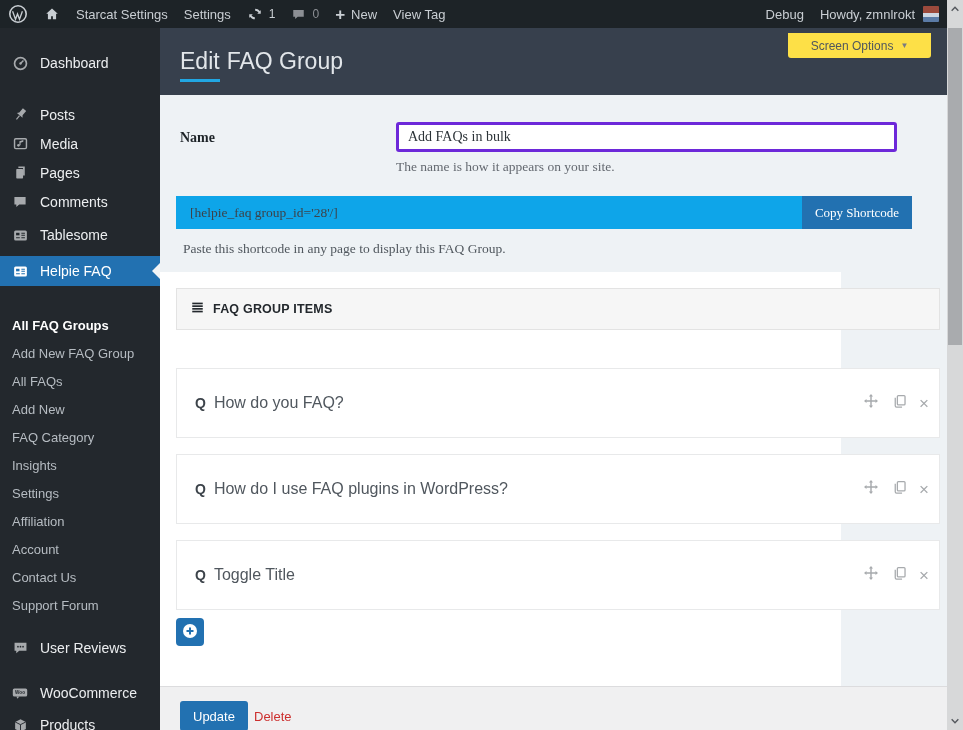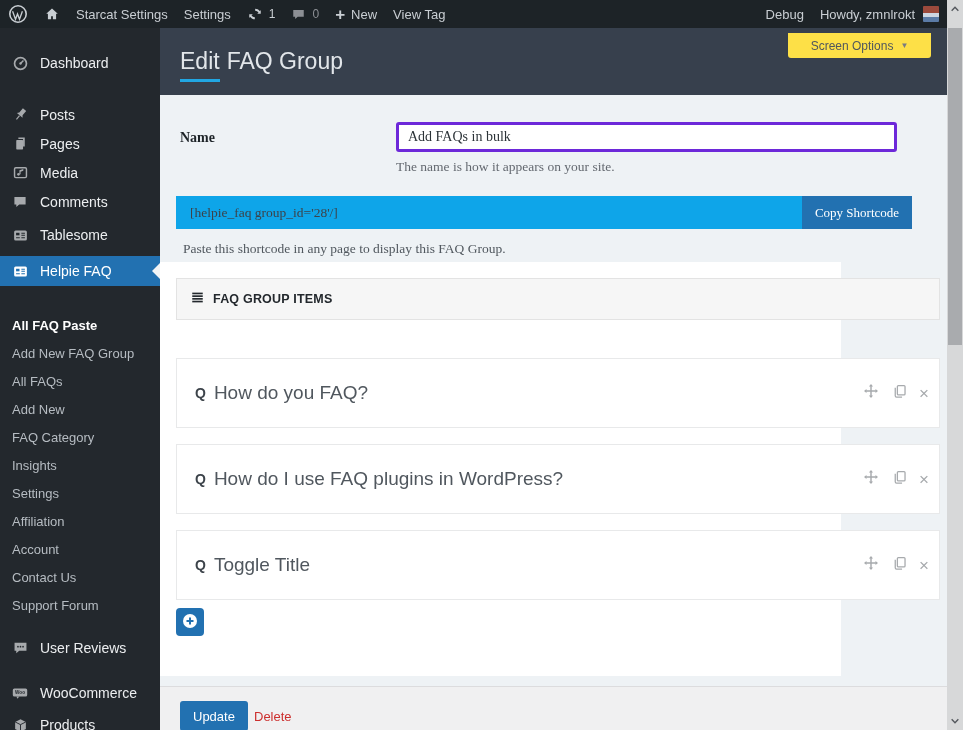--- a/index.html
+++ b/index.html
@@ -78,35 +78,35 @@
     position:absolute; top:101px; left:16px; width:736px; height:33px;
     background:#0ea5e9; display:flex; align-items:center;justify-content:space-between;
   }
   .shortcode-text { flex:1; padding-left:14px; font-size:13.5px; color:#3c434a; }
   .copy-btn {
     width:110px; height:33px; background:#2271b1; color:#fff; border:none;
     font-size:13px; cursor:pointer; font-family:inherit;
   }
   .shortcode-help { position:absolute; top:146px; left:23px; font-size:13.5px; color:#50575e; }
   
-  .faq-section { position:absolute; top:234px; left:0; width:681px; height:414px; background:#fff; }
+  .faq-section { position:absolute; top:244px; left:0; width:681px; height:414px; background:#fff; }
   .faq-header-bar {
     position:absolute; top:16px; left:16px; width:764px; height:42px;
     background:#f6f6f6; border:1px solid #e3e3e3;
     display:flex; align-items:center; gap:8px; padding-left:13px;
     font-size:12.5px; font-weight:700; color:#23282d; letter-spacing:.2px;
   }
   .faq-card {
     position:absolute; left:16px; width:764px; height:70px;
     background:#fff; border:1px solid #e8e9ea;
     display:flex; align-items:center; padding:0 10px 0 18px; cursor:pointer;
   }
   .card0 { top:96px; } .card1 { top:182px; } .card2 { top:268px; }
   .faq-q { font-weight:700; color:#3c434a; font-size:14px; margin-right:8px; }
-  .faq-title { flex:1; font-size:19px; color:#50575e; }
+  .faq-title { flex:1; font-size:16px; color:#50575e; }
   .card-icons { display:flex; align-items:center; gap:11px; color:#a7aaad; }
   .x-glyph { font-size:17px; line-height:1; color:#a7aaad; cursor:pointer; }
   .add-btn {
     position:absolute; left:16px; top:346px; width:28px; height:28px;
     background:#2271b1; border:none; border-radius:4px; cursor:pointer;
     display:flex; align-items:center; justify-content:center; padding:0;
   }
   
   .page-footer {
     position:absolute; top:658px; left:0; width:787px; height:44px;
@@ -199,38 +199,38 @@
             <path d="M7.5 2.6h5v6.6l1.8 2.2H5.7l1.8-2.2z"></path>
             <rect x="9.3" y="11.8" width="1.4" height="5.6"></rect>
           </g>
         </svg>
     </span>
     <span>Posts</span>
   </div>
   <div class="menu-item mi-row29">
     <span class="mi-icon">
       <svg width="17" height="17" viewBox="0 0 20 20">
-          <path fill="currentColor" d="M7.5 2.8H15v10.6h-2V4.8H7.5z"></path>
-          <rect x="5" y="6" width="8" height="11" rx="0.8" fill="currentColor"></rect>
-        </svg>
-    </span>
-    <span>Pages</span>
-  </div>
-  <div class="menu-item mi-row29">
-    <span class="mi-icon">
-      <svg width="17" height="17" viewBox="0 0 20 20">
           <rect x="3" y="4.5" width="14" height="11.5" rx="1.5" fill="none" stroke="currentColor" stroke-width="1.7"></rect>
           <circle cx="7.6" cy="12.2" r="1.5" fill="currentColor"></circle>
           <path fill="currentColor" d="M8.7 12.2V7.4l4.6-1.4v2l-3.2 1v3.2z"></path>
         </svg>
     </span>
     <span>Media</span>
   </div>
   <div class="menu-item mi-row29">
     <span class="mi-icon">
+      <svg width="17" height="17" viewBox="0 0 20 20">
+          <path fill="currentColor" d="M7.5 2.8H15v10.6h-2V4.8H7.5z"></path>
+          <rect x="5" y="6" width="8" height="11" rx="0.8" fill="currentColor"></rect>
+        </svg>
+    </span>
+    <span>Pages</span>
+  </div>
+  <div class="menu-item mi-row29">
+    <span class="mi-icon">
       <svg width="16" height="16" viewBox="0 0 20 20">
           <path fill="currentColor" d="M3 3.8h14v9.4h-8l-3.6 3v-3H3z"></path>
         </svg>
     </span>
     <span>Comments</span>
   </div>
   <div class="menu-item mi-tablesome">
     <span class="mi-icon">
       <svg width="17" height="17" viewBox="0 0 20 20">
           <rect x="2.5" y="4" width="15" height="12" rx="1.8" fill="currentColor"></rect>
@@ -245,21 +245,21 @@
       <svg width="17" height="17" viewBox="0 0 20 20">
           <rect x="2.5" y="4" width="15" height="12" rx="1.8" fill="currentColor"></rect>
           <rect x="4.8" y="6.8" width="4" height="3" fill="#2271b1"></rect>
           <path d="M4.8 12.6h4.4M11 7.4h4.2M11 9.8h4.2M11 12.6h4.2" stroke="#2271b1" stroke-width="1.2"></path>
         </svg>
     </span>
     <span>Helpie FAQ</span>
     <span class="notch"></span>
   </div>
   <div class="submenu">
-    <div class="submenu-item active">All FAQ Paste</div>
+    <div class="submenu-item active">All FAQ Groups</div>
     <div class="submenu-item">Add New FAQ Group</div>
     <div class="submenu-item">All FAQs</div>
     <div class="submenu-item">Add New</div>
     <div class="submenu-item">FAQ Category</div>
     <div class="submenu-item">Insights</div>
     <div class="submenu-item">Settings</div>
     <div class="submenu-item">Affiliation</div>
     <div class="submenu-item">Account</div>
     <div class="submenu-item">Contact Us</div>
     <div class="submenu-item">Support Forum</div>

